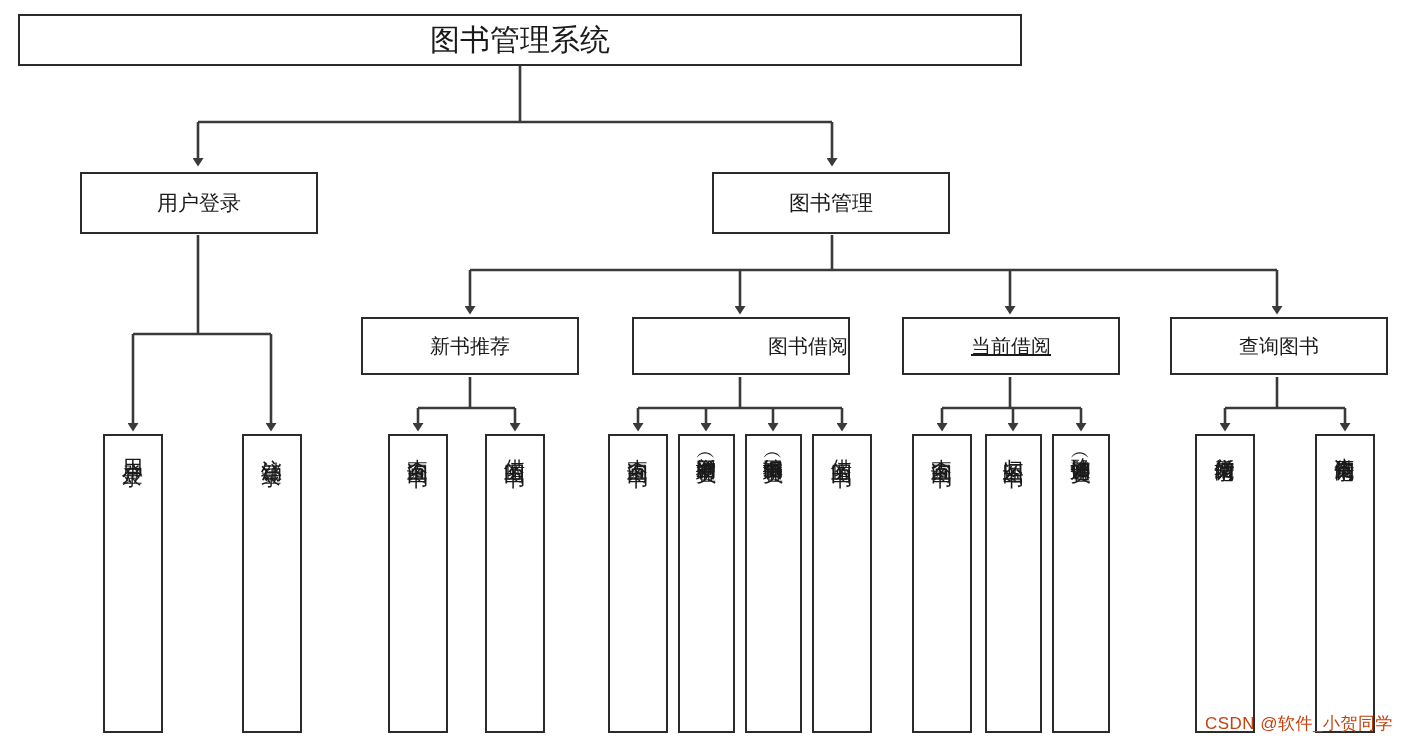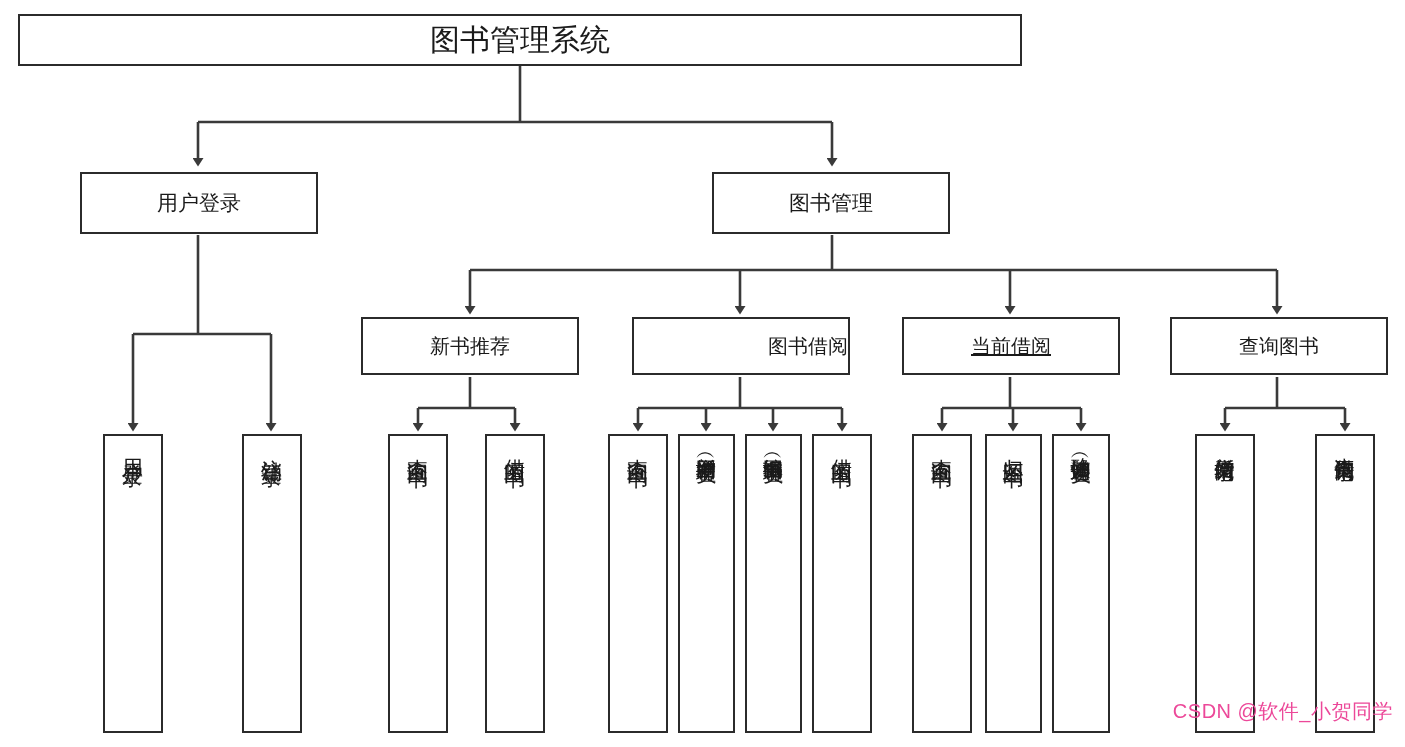--- a/index.html
+++ b/index.html
@@ -59,23 +59,23 @@
     position: absolute;
     left: 0;
     top: 0;
     width: 1405px;
     height: 747px;
     pointer-events: none;
   }
   .watermark {
     position: absolute;
     right: 12px;
-    bottom: 22px;
-    font-size: 20px;
-    color: #ec4899;
+    bottom: 12px;
+    font-size: 17px;
+    color: #c2410c;
     white-space: nowrap;
     letter-spacing: 0.5px;
   }
 </style>
 </head>
 <body>
 
 <div id="canvas">
 
   <svg class="links" viewBox="0 0 1405 747">

